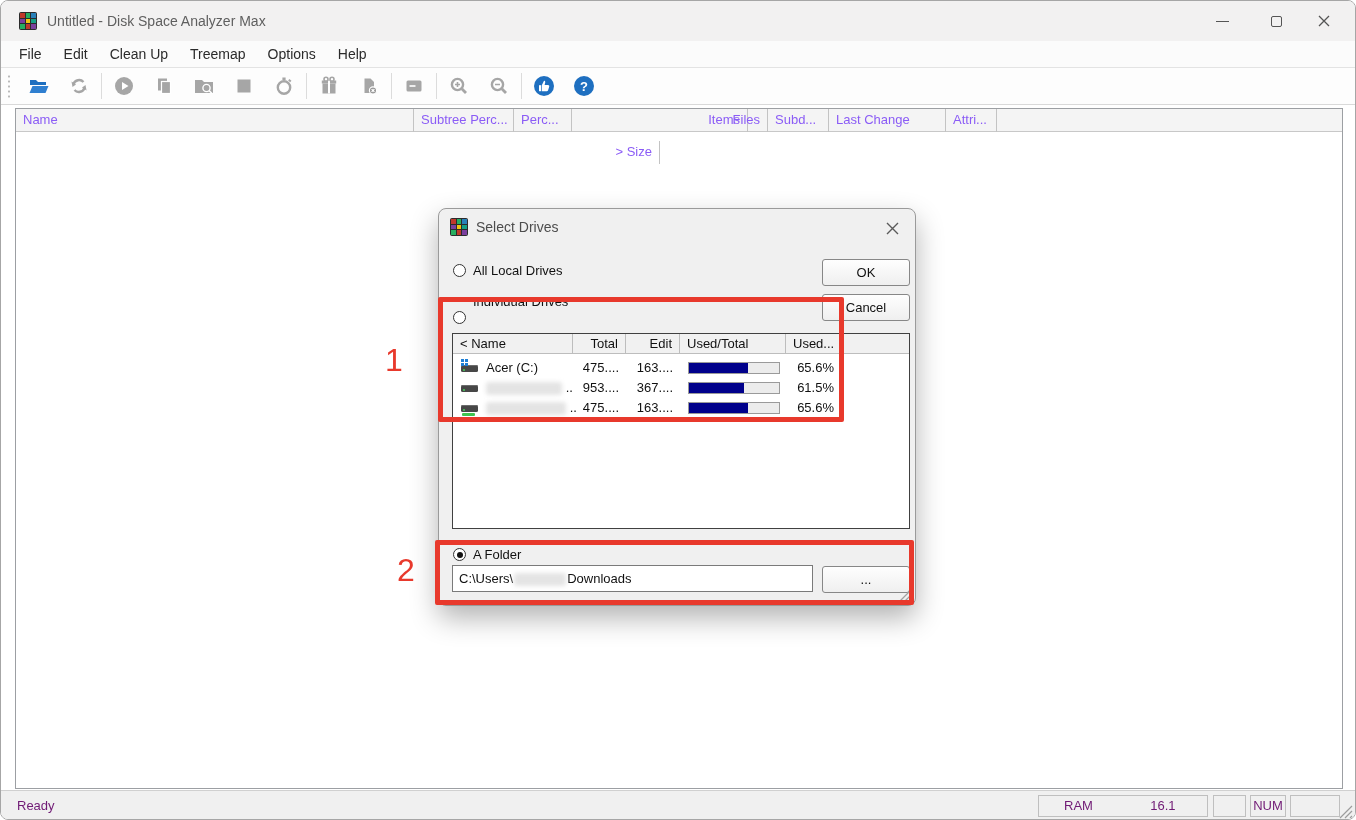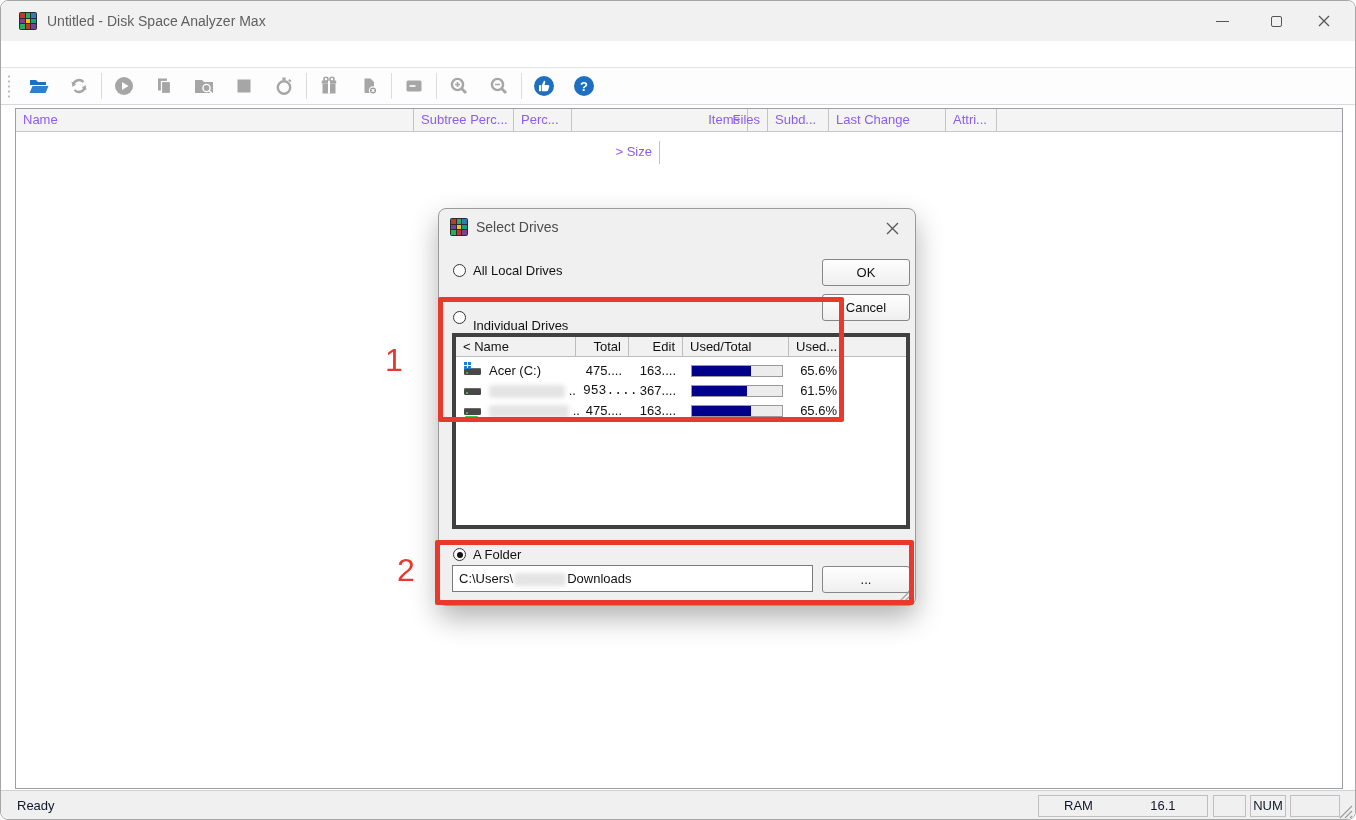--- a/index.html
+++ b/index.html
@@ -35,21 +35,21 @@
   
   #main-region { position:absolute; left:14px; top:107px; width:1328px; height:681px;
     border:1px solid #9c9fa3; background:#ffffff; }
   #main-header { position:absolute; left:0; top:0; width:100%; height:23px; background:#f4f4f4;
     border-bottom:1px solid #c8c8c8; font-size:13px; color:#8b5cf6; }
   .hcell { position:absolute; top:0; height:23px; line-height:22px; padding:0 7px;
     border-right:1px solid #c3c3c3; overflow:hidden; white-space:nowrap; }
   .hcell.right { text-align:right; }
   
   #statusbar { position:absolute; left:0; top:789px; width:100%; height:31px; background:#f0f0f0;
-    border-top:1px solid #d0d0d0; font-size:13px; color:#0f172a; }
+    border-top:1px solid #d0d0d0; font-size:13px; color:#701a75; }
   #status-ready { position:absolute; left:16px; top:7px; }
   .spanel { position:absolute; top:4px; height:22px; border:1px solid #bfbfbf; background:#f0f0f0;
     line-height:20px; font-size:13px; }
   #panel-ram { left:1037px; width:170px; padding:0 25px; display:flex;gap:16px; }
   #panel-ram .val { margin-left:22px; }
   #panel-spare1 { left:1212px; width:33px; }
   #panel-num { left:1249px; width:36px; text-align:center; }
   #panel-spare2 { left:1289px; width:50px; }
   .grip { position:absolute; right:2px; bottom:2px; }
   
@@ -65,21 +65,21 @@
   .radio.checked::after { content:""; position:absolute; left:2.5px; top:2.5px; width:6px; height:6px;
     border-radius:50%; background:#111; }
   .rlabel { position:absolute; white-space:nowrap; }
   .wbtn { position:absolute; width:88px; height:27px; border:1px solid #878787; border-radius:3px;
     background:linear-gradient(#fefefe,#efefef); font-size:13px; color:#111;
     display:flex; align-items:center; justify-content:center; font-family:"Liberation Sans",sans-serif; }
   #btn-ok { left:383px; top:50px; }
   #btn-cancel { left:383px; top:85px; }
   #btn-browse { left:383px; top:357px; }
   #listbox { position:absolute; left:13px; top:124px; width:458px; height:196px; background:#ffffff;
-    border:4px solid #404040; overflow:hidden; }
+    border:1px solid #404040; overflow:hidden; }
   #list-header { position:absolute; left:0; top:0; width:100%; height:20px; background:#f1f1f1;
     border-bottom:1px solid #bdbdbd; }
   #list-header .hcell { height:20px; line-height:19px; border-right:1px solid #bdbdbd; }
   .drow { position:absolute; left:0; width:100%; height:20px; }
   .dcell { position:absolute; top:0; height:20px; line-height:19px; padding:0 7px; white-space:nowrap; }
   .dcell.right { text-align:right; }
   .driveicon { position:absolute; left:8px; top:5px; width:18px; height:11px; }
   .hddbody { position:absolute; left:0; top:2px; width:17px; height:7px; background:#474747;
     border-radius:1.5px; box-shadow:inset 0 1px 0 #6b6b6b; }
   .hddled { position:absolute; left:2px; top:6px; width:2px; height:2px; background:#44d05a; border-radius:50%; }
@@ -129,20 +129,28 @@
     <div class="wc" id="btn-max">
         <i></i>
       </div>
     <div class="wc" id="btn-close">
       <svg width="14" height="14" viewBox="0 0 14 14">
         <path d="M2 2 L12 12 M12 2 L2 12" stroke="#555" stroke-width="1.3" fill="none"></path>
       </svg>
     </div>
   </div>
 
+  <div id="menubar">
+    <span class="menu-item">File</span>
+    <span class="menu-item">Edit</span>
+    <span class="menu-item">Clean Up</span>
+    <span class="menu-item">Treemap</span>
+    <span class="menu-item">Options</span>
+    <span class="menu-item">Help</span>
+  </div>
 
   <div id="toolbar">
     <div class="gripper"></div>
 
     <div class="tbtn">
       <svg width="22" height="20" viewBox="0 0 22 20">
         <path d="M2 4 h6 l2 2 h8 v3 H2 z" fill="#1e6fc0"></path>
         <path d="M4.5 10 h16 l-3 7 H1.5 z" fill="#2f7fd0"></path>
       </svg>
     </div>
@@ -291,21 +299,21 @@
       </div>
     </div>
 
     <div class="radio" style="left:14px; top:55px;"></div>
     <span class="rlabel" style="left:34px; top:54px;">All Local Drives</span>
 
     <div class="wbtn" id="btn-ok">OK</div>
     <div class="wbtn" id="btn-cancel">Cancel</div>
 
     <div class="radio" style="left:14px; top:102px;"></div>
-    <span class="rlabel" style="left:34px; top:109px;">Individual Drives</span>
+    <span class="rlabel" style="left:34px; top:85px;">Individual Drives</span>
 
     <div id="listbox">
       <div id="list-header">
         <div class="hcell" style="left:0; width:120px;">&lt; Name</div>
         <div class="hcell right" style="left:120px; width:53px;">Total</div>
         <div class="hcell right" style="left:173px; width:54px;">Edit</div>
         <div class="hcell" style="left:227px; width:106px;">Used/Total</div>
         <div class="hcell" style="left:333px; width:55px;">Used...</div>
         <div class="hcell" style="left:388px; width:70px; border-right:none;"></div>
       </div>
@@ -332,21 +340,21 @@
 
       <div class="drow" style="top:44px;">
         <div class="driveicon">
           <div class="hddbody"></div>
             <div class="hddled"></div>
         </div>
         <div class="dcell" style="left:26px; width:94px;">
           <span class="blurblob" style="width:76px;"></span>
           <span>..</span>
         </div>
-        <div class="dcell right" style="left:120px; width:53px;font-family:Liberation Mono, monospace;">953....</div>
+        <div class="dcell right" style="left:120px; width:53px;">953....</div>
         <div class="dcell right" style="left:173px; width:54px;">367....</div>
         <div class="pbar">
           <div class="pfill" style="width: 61.5%;"></div>
         </div>
         <div class="dcell right" style="left:333px; width:55px;">61.5%</div>
       </div>
 
       <div class="drow" style="top:64px;">
         <div class="driveicon">
           <div class="hddbody"></div>

